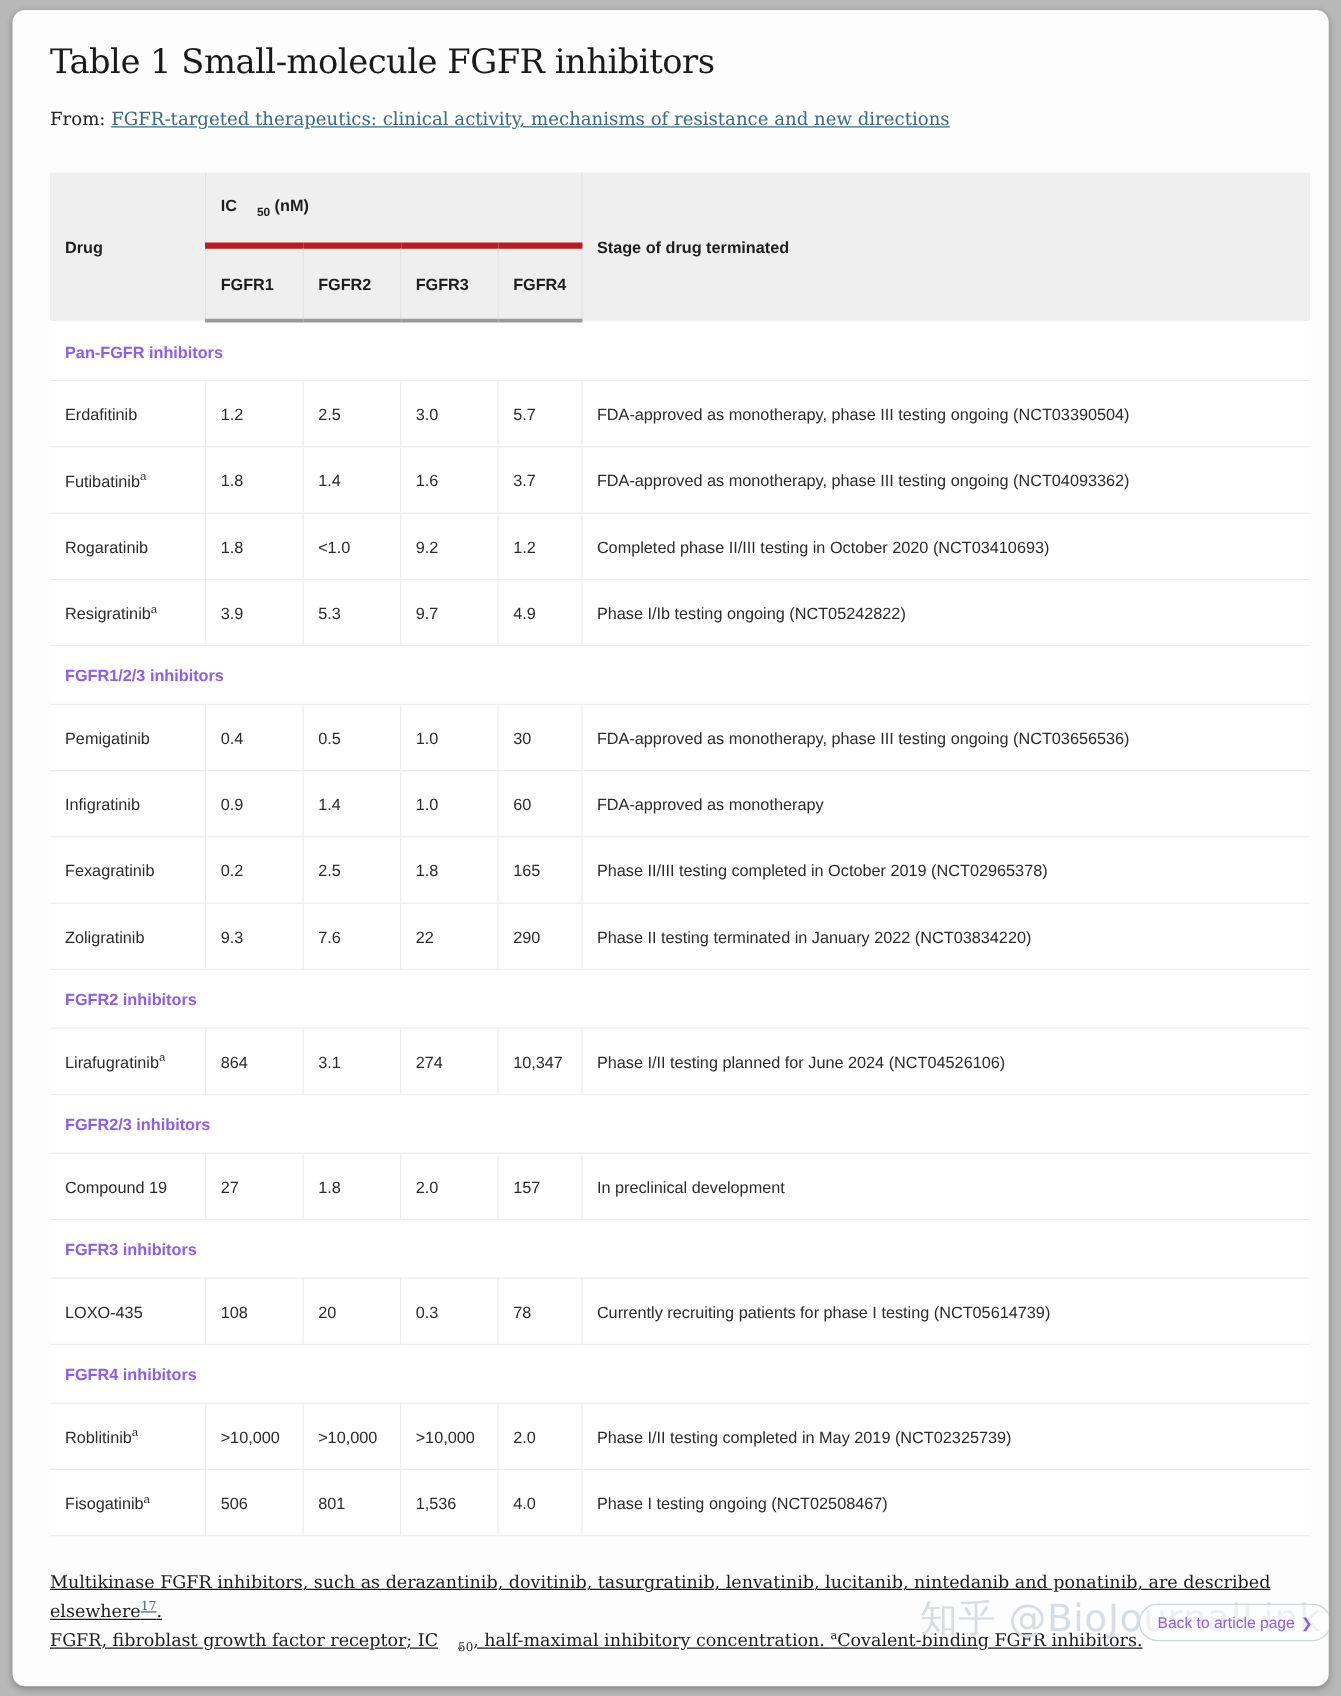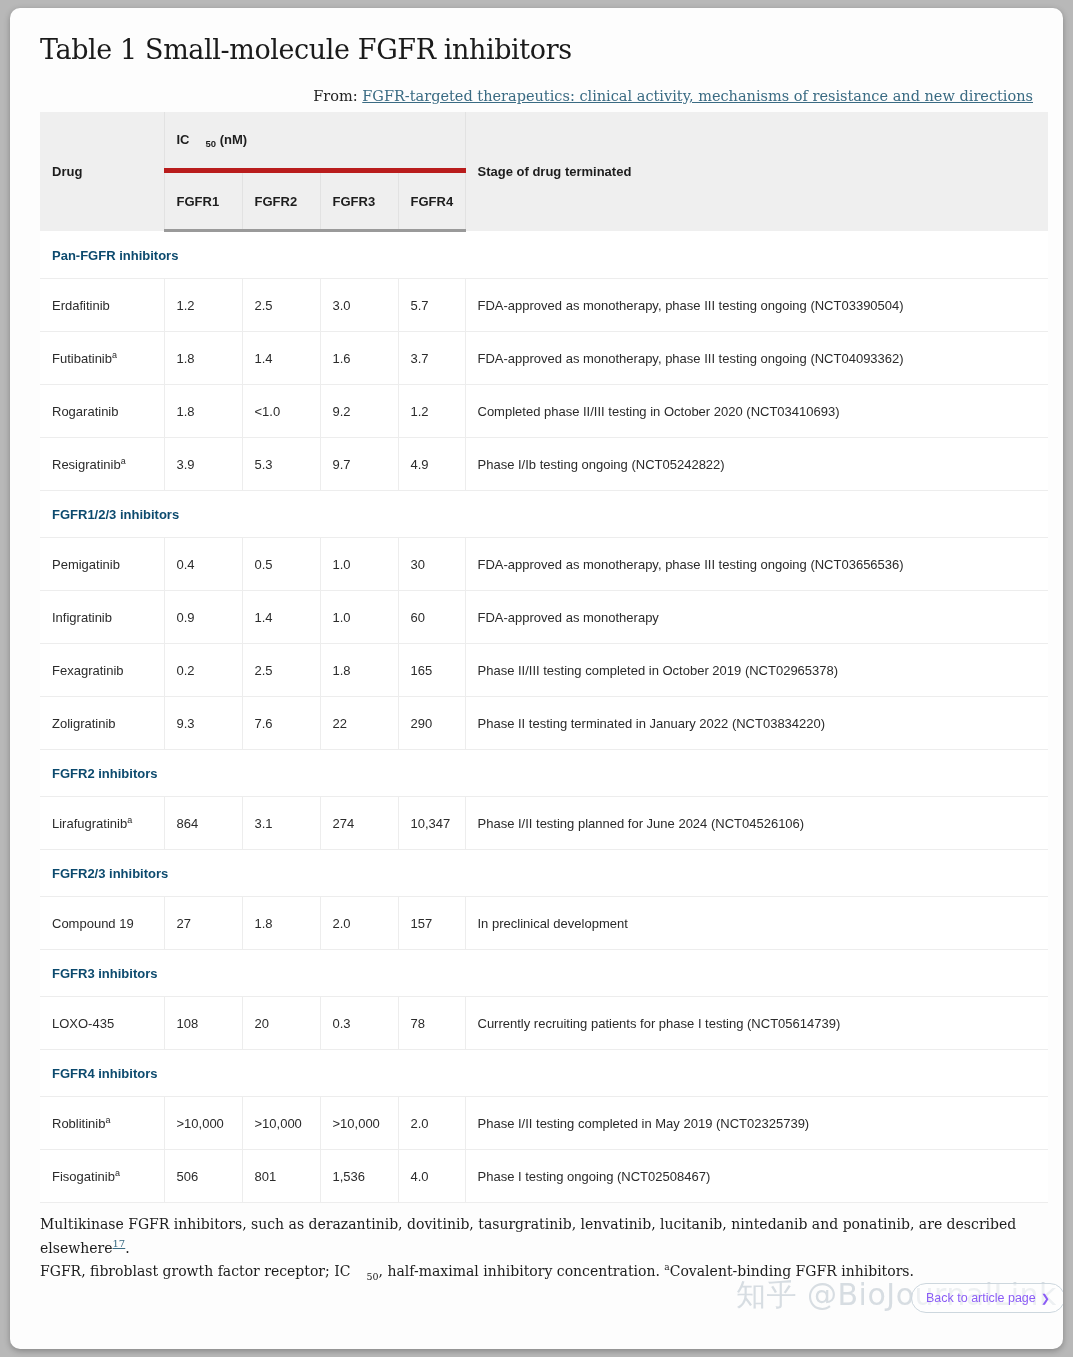--- a/index.html
+++ b/index.html
@@ -34,22 +34,21 @@
     font-weight: normal;
     color: #1a1a1a;
     letter-spacing: -0.4px;
     margin: 0 0 22px 0;
     line-height: 1.2;
   }
   .from-line {
     font-family: "DejaVu Serif", serif;
     font-size: 14.5px;
     color: #222;
-    margin: 0 0 8px 0;
-    text-align: right;
+    margin: 0 0 34px 0;
   }
   .from-label {
     color: #222;
   }
   .from-link {
     color: #3a6b83;
     text-decoration: underline;
     cursor: pointer;
   }
 
@@ -93,35 +92,36 @@
     padding: 0 12px;
     height: 52px;
     vertical-align: middle;
     color: #2b2b2b;
     font-size: 13px;
     background: #ffffff;
   }
   tbody td.last { border-right: none; }
   tbody tr.section td {
     font-weight: bold;
-    color: #0c4a6e;
+    color: #8b5cf6;
     border-right: none;
     height: 46px;
     font-size: 13px;
   }
   sup { font-size: 9px; vertical-align: super; }
   .ic-sub { font-size: 9.5px; vertical-align: sub; padding-left: 16px; }
 
   .footnote {
     font-family: "DejaVu Serif", serif;
     font-size: 14px;
     color: #1c1c1c;
     line-height: 1.65;
     width: 1008px;
-    margin-top: 10px;
+    margin-top: 26px;
+    text-decoration: underline;
   }
   .fn-ref {
     color: #3a6b83;
     font-size: 10px;
     vertical-align: super;
     text-decoration: underline;
     cursor: pointer;
   }
 
   .watermark-zone {

